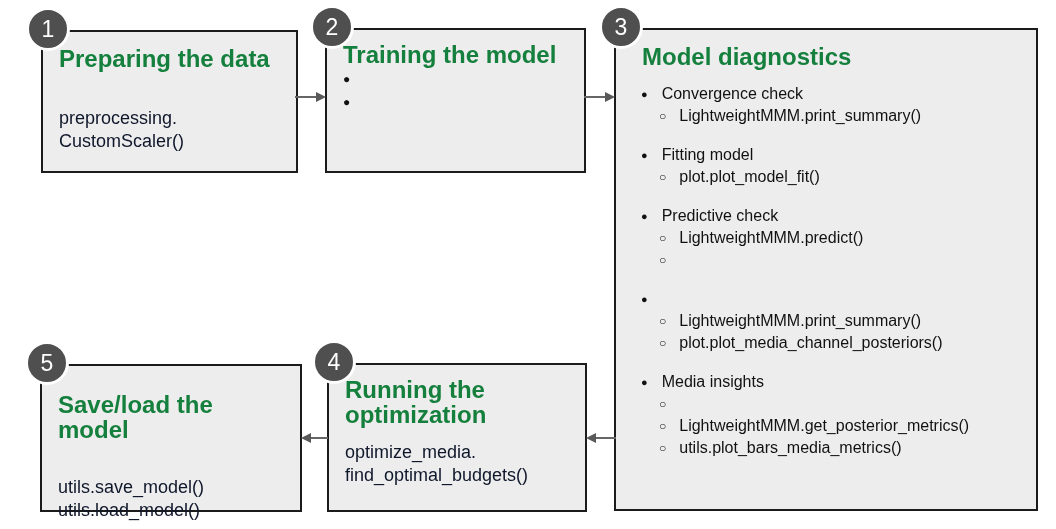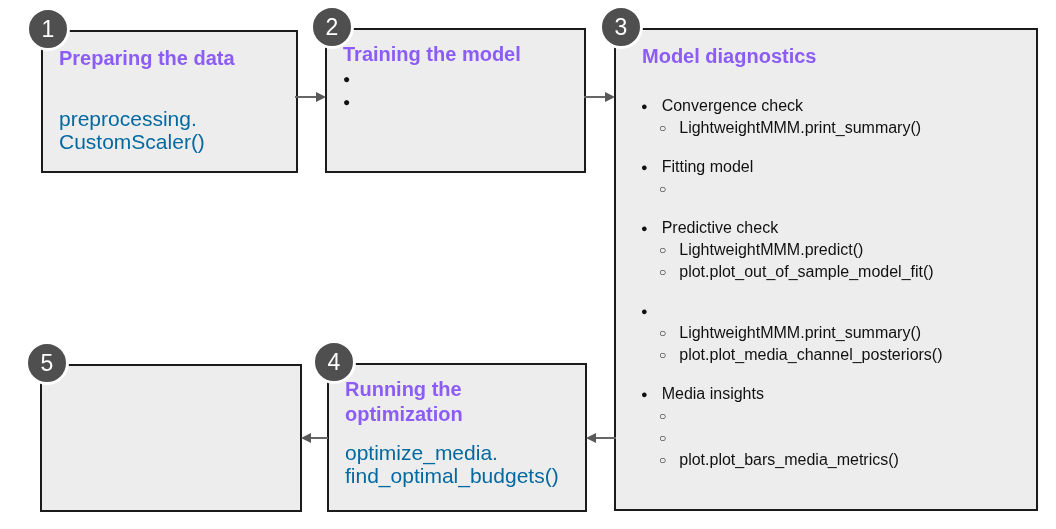--- a/index.html
+++ b/index.html
@@ -5,40 +5,40 @@
   html,body{margin:0;padding:0;background:#ffffff;}
   .canvas{
     position:relative;width:1056px;height:529px;background:#ffffff;overflow:hidden;
     font-family:"Liberation Sans",sans-serif;color:#111;
   }
   .box{
     position:absolute;box-sizing:border-box;background:#ededed;border:2px solid #1b1b1b;
     padding:14px 16px;
   }
   .box-title{
-    margin:0;font-size:20px;font-weight:bold;color:#8b5cf6;line-height:25px;white-space:pre-line;
+    margin:0;font-size:24px;font-weight:bold;color:#15803d;line-height:25px;white-space:pre-line;
   }
   .pre{white-space:pre-line;}
-  .box-body{font-size:21px;line-height:23px;color:#0369a1;}
+  .box-body{font-size:18px;line-height:23px;color:#0f172a;}
   .badge{
     position:absolute;left:-17px;top:-25px;width:38px;height:38px;border-radius:50%;
     background:#4f4f4f;border:3px solid #ffffff;color:#ffffff;
     display:flex;align-items:center;justify-content:center;
     font-size:23px;line-height:1;z-index:3;
   }
   
   .t-gap-lg{margin-bottom:36px;}
   .t-gap-md{}
   .box5{padding-top:26px;}
   
   .blist{list-style:none;margin:0;padding:0;font-size:17px;line-height:23px;}
   .blist li{display:flex;gap:9px;}
   .m1{flex:0 0 auto;font-size:12px;line-height:23px;transform:translateY(1px);}
   
-  .box3 .box-title{margin-bottom:26px;}
+  .box3 .box-title{margin-bottom:14px;}
   .group{margin-bottom:17px;font-size:16px;line-height:22px;}
   .g-label{display:flex;gap:14px;padding-left:5px;}
   .g-item{display:flex;gap:13px;padding-left:23px;}
   .m2{flex:0 0 auto;font-size:11px;line-height:22px;}
   .m3{flex:0 0 auto;font-size:12px;line-height:22px;}
   .arrow{position:absolute;z-index:2;}
   .arrow line{stroke:#666666;stroke-width:2;}
   .arrow polygon{fill:#595959;}
 </style>
 </head>
@@ -87,35 +87,35 @@
       </div>
     </div>
 
     <div class="group">
       <div class="g-label">
         <span class="m2">●</span>
         <span>Fitting model</span>
       </div>
       <div class="g-item">
         <span class="m3">○</span>
+        <span>plot.plot_model_fit()</span>
       </div>
     </div>
 
     <div class="group">
       <div class="g-label">
         <span class="m2">●</span>
         <span>Predictive check</span>
       </div>
       <div class="g-item">
         <span class="m3">○</span>
         <span>LightweightMMM.predict()</span>
       </div>
       <div class="g-item">
         <span class="m3">○</span>
-        <span>plot.plot_out_of_sample_model_fit()</span>
       </div>
     </div>
 
     <div class="group">
       <div class="g-label">
         <span class="m2">●</span>
       </div>
       <div class="g-item">
         <span class="m3">○</span>
         <span>LightweightMMM.print_summary()</span>
@@ -129,42 +129,46 @@
     <div class="group">
       <div class="g-label">
         <span class="m2">●</span>
         <span>Media insights</span>
       </div>
       <div class="g-item">
         <span class="m3">○</span>
       </div>
       <div class="g-item">
         <span class="m3">○</span>
+        <span>LightweightMMM.get_posterior_metrics()</span>
       </div>
       <div class="g-item">
         <span class="m3">○</span>
-        <span>plot.plot_bars_media_metrics()</span>
+        <span>utils.plot_bars_media_metrics()</span>
       </div>
     </div>
   </div>
 
   <div class="box" style="left:327px;top:363px;width:260px;height:149px;padding-top:12px">
     <div class="badge">
       <span>4</span>
     </div>
     <h2 class="box-title" style="margin-bottom:14px">Running the
 optimization</h2>
     <div class="box-body pre">optimize_media.
 find_optimal_budgets()</div>
   </div>
 
   <div class="box box5" style="left:40px;top:364px;width:262px;height:148px">
     <div class="badge">
       <span>5</span>
     </div>
+    <h2 class="box-title" style="margin-bottom:34px">Save/load the model</h2>
+    <div class="box-body pre">utils.save_model()
+utils.load_model()</div>
   </div>
 
   <svg class="arrow" style="left:295px;top:89px" width="32" height="16">
     <line x1="0" y1="8" x2="23" y2="8"></line>
     <polygon points="21,3 31,8 21,13"></polygon>
   </svg>
   <svg class="arrow" style="left:584px;top:89px" width="32" height="16">
     <line x1="0" y1="8" x2="23" y2="8"></line>
     <polygon points="21,3 31,8 21,13"></polygon>
   </svg>

